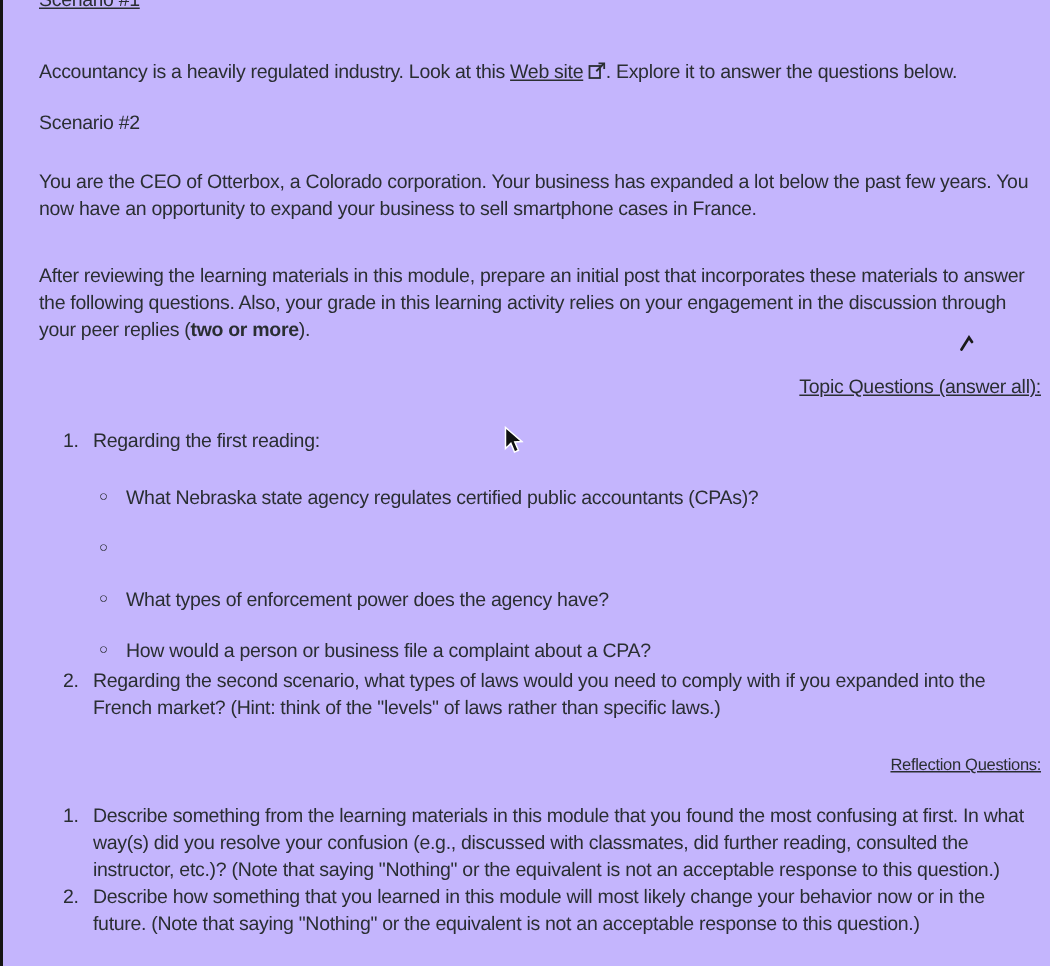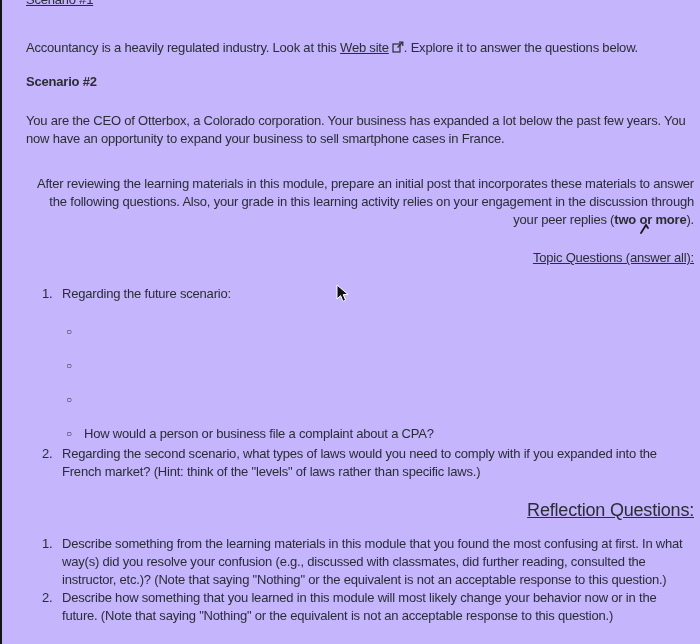--- a/index.html
+++ b/index.html
@@ -24,25 +24,25 @@
     background: #141414;
   }
   .underline { text-decoration: underline; text-align: right; }
   .heading-cut {
     font-weight: normal;
     font-size: 13px;
     margin-top: -9px;
     text-decoration: underline;
   }
   .para-intro { margin-top: 30px; }
-  .scenario2-heading { margin-top: 15px; font-weight: bold; font-size: 13px; }
+  .scenario2-heading { margin-top: 15px; font-weight: normal; font-size: 13px; }
   .para-otterbox { margin-top: 21px; }
-  .para-instructions { margin-top: 27px; text-align: right; }
+  .para-instructions { margin-top: 27px; }
   .topic-heading { margin-top: 20px; font-weight: normal; font-size: 13px; }
-  .reflection-heading { margin-top: 20px; font-weight: normal; font-size: 18px; }
+  .reflection-heading { margin-top: 20px; font-weight: normal; font-size: 11px; }
   .bold { font-weight: bold; }
   a.doc-link {
     color: #2a2e32;
     text-decoration: underline;
     cursor: pointer;
   }
   .ext-icon {
     display: inline-block;
     margin-left: 3px;
     vertical-align: -1px;
@@ -100,31 +100,33 @@
   <h3 class="scenario2-heading">Scenario #2</h3>
 
   <p class="para-otterbox">You are the CEO of Otterbox, a Colorado corporation. Your business has expanded a lot below the past few years. You now have an opportunity to expand your business to sell smartphone cases in France.</p>
 
   <p class="para-instructions"><span>After reviewing the learning materials in this module, prepare an initial post that incorporates these materials to answer the following questions. Also, your grade in this learning activity relies on your engagement in the discussion through your peer replies (</span><span class="bold">two or more</span><span>).</span></p>
 
   <h3 class="topic-heading underline">Topic Questions (answer all):</h3>
 
   <div class="oli li-item1">
     <span class="num">1.</span>
-    <span class="li-text">Regarding the future scenario:</span>
+    <span class="li-text">Regarding the first reading:</span>
   </div>
 
   <div class="sub-item sub1">
     <span class="bullet">○</span>
+    <span class="li-text">What Nebraska state agency regulates certified public accountants (CPAs)?</span>
   </div>
   <div class="sub-item sub2">
     <span class="bullet">○</span>
   </div>
   <div class="sub-item sub3">
     <span class="bullet">○</span>
+    <span class="li-text">What types of enforcement power does the agency have?</span>
   </div>
   <div class="sub-item sub4">
     <span class="bullet">○</span>
     <span class="li-text">How would a person or business file a complaint about a CPA?</span>
   </div>
 
   <div class="oli li-item2">
     <span class="num">2.</span>
     <span class="li-text">Regarding the second scenario, what types of laws would you need to comply with if you expanded into the French market? (Hint: think of the "levels" of laws rather than specific laws.)</span>
   </div>

